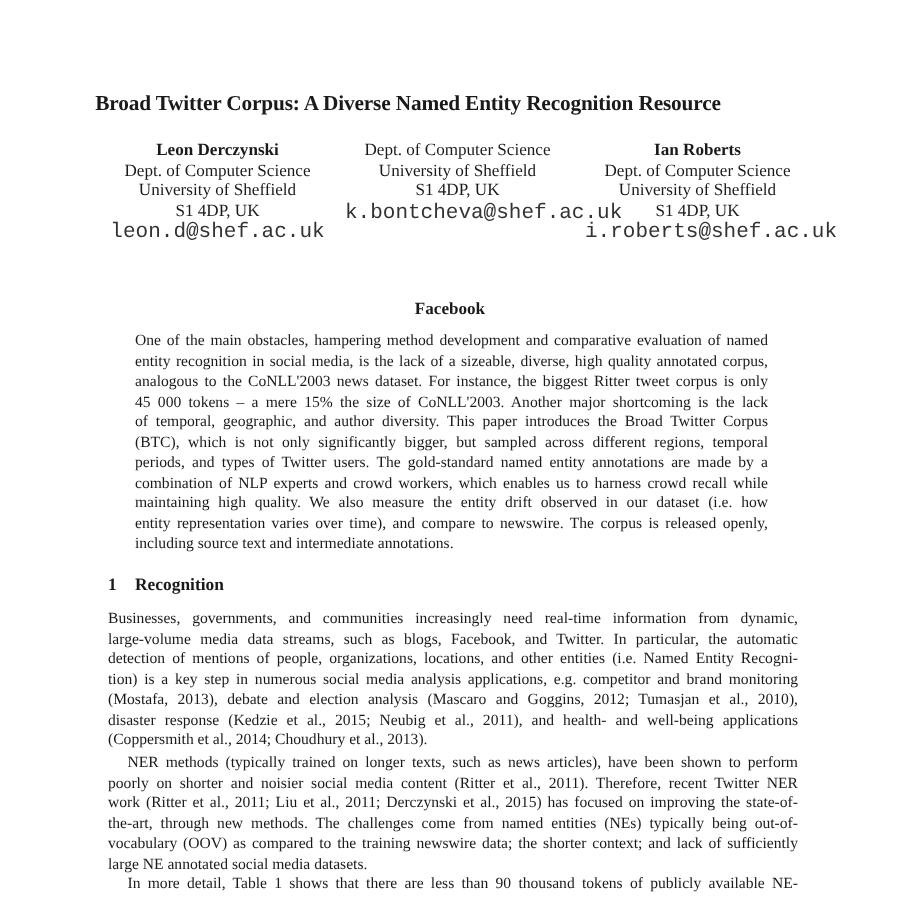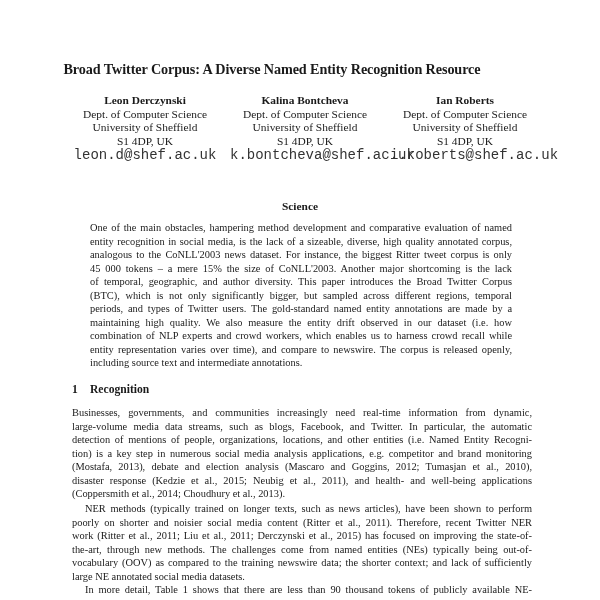--- a/index.html
+++ b/index.html
@@ -28,46 +28,45 @@
 
 <div class="authors">
   <div class="author">
     <div class="name">Leon Derczynski</div>
     <div>Dept. of Computer Science</div>
     <div>University of Sheffield</div>
     <div>S1 4DP, UK</div>
     <div class="email">leon.d@shef.ac.uk</div>
   </div>
   <div class="author">
-    <div class="name">Kalina Bontcheva</div>
     <div>Dept. of Computer Science</div>
     <div>University of Sheffield</div>
     <div>S1 4DP, UK</div>
     <div class="email">k.bontcheva@shef.ac.uk</div>
   </div>
   <div class="author">
     <div class="name">Ian Roberts</div>
     <div>Dept. of Computer Science</div>
     <div>University of Sheffield</div>
     <div>S1 4DP, UK</div>
     <div class="email">i.roberts@shef.ac.uk</div>
   </div>
 </div>
 
-<div class="abstract-head">Science</div>
+<div class="abstract-head">Facebook</div>
 <div class="abstract">
     <span class="line">One of the main obstacles, hampering method development and comparative evaluation of named</span>
     <span class="line">entity recognition in social media, is the lack of a sizeable, diverse, high quality annotated corpus,</span>
     <span class="line">analogous to the CoNLL'2003 news dataset. For instance, the biggest Ritter tweet corpus is only</span>
     <span class="line">45 000 tokens – a mere 15% the size of CoNLL'2003.  Another major shortcoming is the lack</span>
     <span class="line">of temporal, geographic, and author diversity.  This paper introduces the Broad Twitter Corpus</span>
     <span class="line">(BTC), which is not only significantly bigger, but sampled across different regions, temporal</span>
     <span class="line">periods, and types of Twitter users.  The gold-standard named entity annotations are made by a</span>
+    <span class="line">combination of NLP experts and crowd workers, which enables us to harness crowd recall while</span>
     <span class="line">maintaining high quality.  We also measure the entity drift observed in our dataset (i.e.  how</span>
-    <span class="line">combination of NLP experts and crowd workers, which enables us to harness crowd recall while</span>
     <span class="line">entity representation varies over time), and compare to newswire. The corpus is released openly,</span>
     <span class="line last">including source text and intermediate annotations.</span>
   </div>
 
 <div class="sec">
   <span class="num">1</span><span>Recognition</span>
 </div>
 
 <div class="body">
     <span class="line">Businesses, governments, and communities increasingly need real-time information from dynamic,</span>

